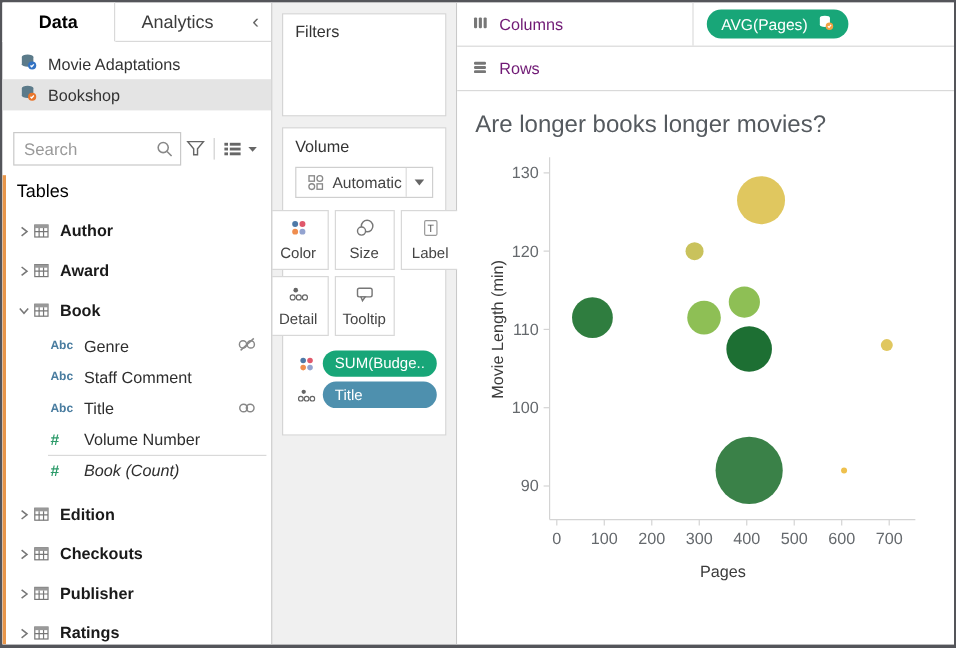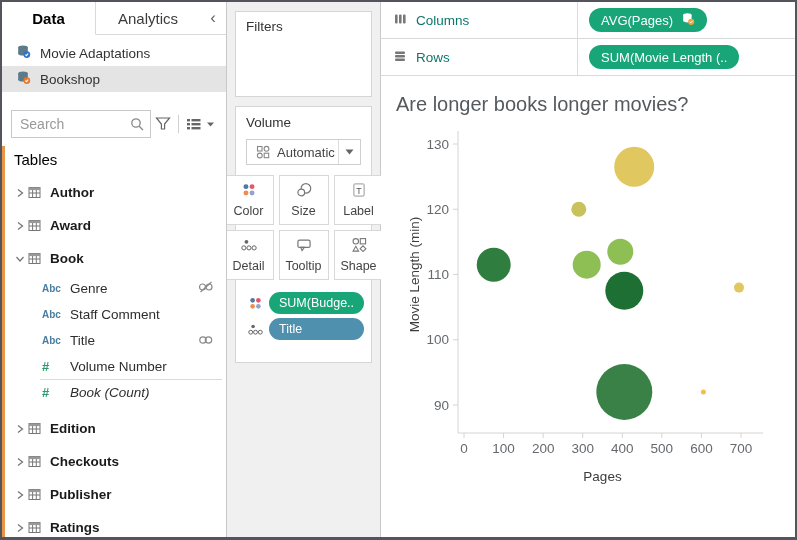--- a/index.html
+++ b/index.html
@@ -63,21 +63,21 @@
   .marks-pills{ margin-top:12px; display:flex; flex-direction:column; gap:4px; }
   .mp-row{ display:flex; align-items:center; gap:4px; padding-left:2px; }
   .mp-ic{ width:20px; display:flex; justify-content:center; flex:none; }
   .pill{ display:inline-flex; align-items:center; height:22px; border-radius:11px; color:#fff;
     font-size:12.5px; padding:0 10px; cursor:pointer; white-space:nowrap; overflow:hidden; }
   .mp-row .pill{ width:138px; }
   
   .right-area{ flex:1; display:flex; flex-direction:column; background:#fff; min-width:0; }
   .shelf{ position:relative; height:37px; border-bottom:1px solid #d9d9d9; display:flex; align-items:center;
     padding-left:12px; gap:9px; flex:none; }
-  .shelf .shelf-label{ font-size:13.5px; color:#0f766e; }
+  .shelf .shelf-label{ font-size:13.5px; color:#701a75; }
   .shelf-pillarea{ position:absolute; left:196px; right:0; top:0; bottom:0; border-left:1px solid #dcdcdc;
     display:flex; align-items:center; padding-left:11px; }
   .shelf .pill{ height:24px; border-radius:12px; font-size:13px; gap:8px; padding:0 12px; }
   .chart-region{ flex:1; position:relative; overflow:hidden; }
   .chart-title{ margin:13px 0 0 15px; width:330px; font-size:20px; line-height:31px; color:#555a5f; }
   .plot-svg{ display:block; margin-top:5px; }
   svg text{ font-family:"Liberation Sans", sans-serif; }
 </style>
 </head>
 <body>
@@ -350,29 +350,20 @@
               </svg></span>
      <span>Detail</span>
           </div>
           <div class="mark-btn">
             <span><svg width="16" height="16" viewBox="0 0 16 16">
                 <rect x="1.92" y="3.2" width="12.16" height="7.2" rx="1.5" fill="none" stroke="#777" stroke-width="1.2"></rect>
      <polygon points="4.8,10.4 8.32,10.4 6.08,13.6" fill="#fff" stroke="#777" stroke-width="1.2"></polygon>
               </svg></span>
      <span>Tooltip</span>
           </div>
-          <div class="mark-btn">
-            <span><svg width="16" height="16" viewBox="0 0 16 16">
-                <circle cx="4.8" cy="4.32" r="2.72" fill="none" stroke="#777" stroke-width="1.1"></circle>
-     <rect x="9.28" y="1.6" width="5.28" height="5.28" fill="none" stroke="#777" stroke-width="1.1"></rect>
-     <polygon points="2.08,14.08 7.52,14.08 4.8,9.28" fill="none" stroke="#777" stroke-width="1.1"></polygon>
-     <polygon points="12,8.8 14.88,11.68 12,14.56 9.12,11.68" fill="none" stroke="#777" stroke-width="1.1"></polygon>
-              </svg></span>
-     <span>Shape</span>
-          </div>
         </div>
       <div class="marks-pills" id="marks-pills">
           <div class="mp-row">
             <span class="mp-ic">
               <svg width="15" height="15" viewBox="0 0 15 15">
                 <circle cx="4.65" cy="4.35" r="2.325" fill="#4e79a7"></circle>
      <circle cx="10.35" cy="4.35" r="2.325" fill="#e0586b"></circle>
      <circle cx="4.65" cy="10.35" r="2.325" fill="#ef8d4e"></circle>
      <circle cx="10.35" cy="10.35" r="2.325" fill="#93a3d0"></circle>
               </svg>
@@ -419,25 +410,20 @@
     </div>
     <div class="shelf">
       <span id="rows-ic"><svg width="14" height="14" viewBox="0 0 14 14">
             <g fill="#777">
               <rect x="2" y="2.5" width="10" height="2.4" rx="1"></rect>
      <rect x="2" y="6" width="10" height="2.4" rx="1"></rect>
               <rect x="2" y="9.5" width="10" height="2.4" rx="1"></rect>
             </g>
           </svg></span>
       <span class="shelf-label">Rows</span>
-      <div class="shelf-pillarea">
-        <span class="pill" id="rows-pill" style="background: rgb(24, 166, 120);">
-          <span>SUM(Movie Length (..</span>
-        </span>
-      </div>
     </div>
     <div class="chart-region">
       <div class="chart-title">Are longer books longer movies?</div>
       <div id="plot-holder">
           <svg class="plot-svg" width="382" height="372" viewBox="0 0 382 372">
             <line x1="77" y1="6" x2="77" y2="308" stroke="#d4d4d4" stroke-width="1"></line>
             <line x1="77" y1="308" x2="382" y2="308" stroke="#d4d4d4" stroke-width="1"></line>
             <line x1="72" y1="280" x2="77" y2="280" stroke="#d4d4d4"></line>
             <text x="68" y="284.5" text-anchor="end" font-size="13.5" fill="#65696d">90</text>
             <line x1="72" y1="214.75" x2="77" y2="214.75" stroke="#d4d4d4"></line>

